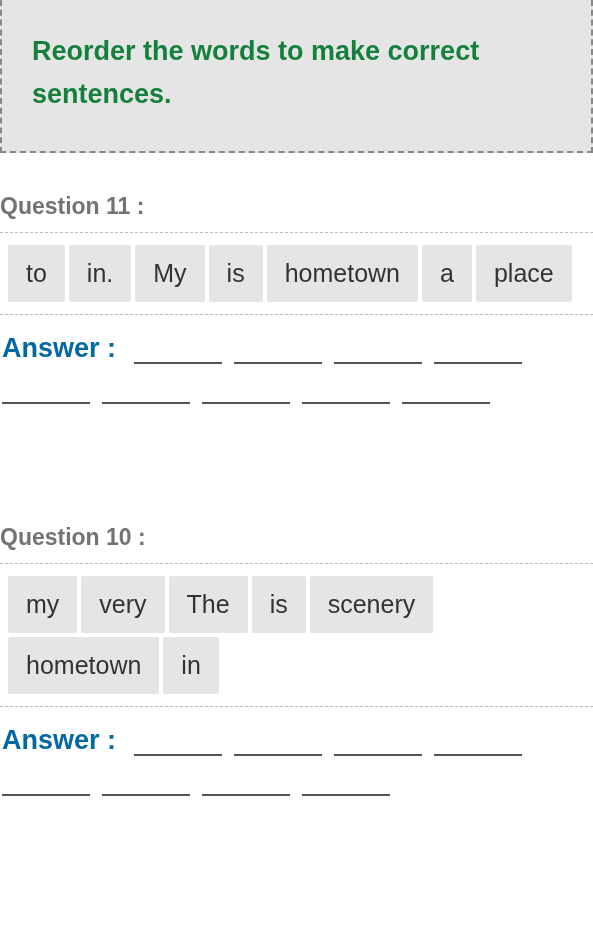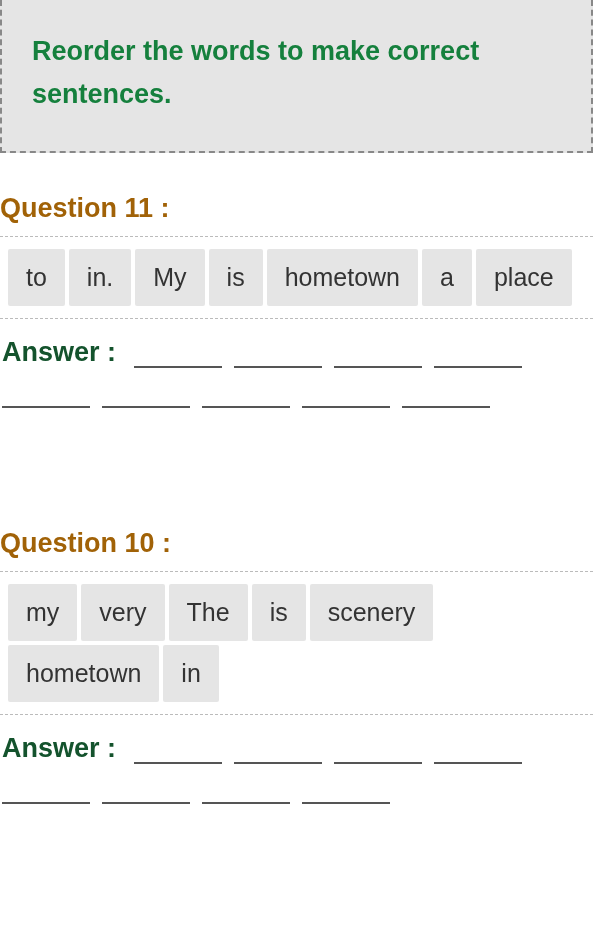--- a/index.html
+++ b/index.html
@@ -25,23 +25,23 @@
       font-size: 27px;
       font-weight: bold;
       color: #15803d;
       line-height: 1.6;
     }
     .question-block {
       margin-top: 40px;
       padding: 0;
     }
     .question-title {
-      font-size: 27px;
+      font-size: 23px;
       font-weight: bold;
-      color: #a16207;
+      color: #737373;
       margin-bottom: 12px;
       padding-left: 0;
     }
     .words-container {
       border-top: 1px dashed #bbb;
       border-bottom: 1px dashed #bbb;
       padding: 12px 8px;
       display: flex;
       flex-wrap: wrap;
       gap: 4px;
@@ -58,21 +58,21 @@
       margin-top: 18px;
       display: flex;
       flex-wrap: wrap;
       align-items: flex-end;
       gap: 12px;
       padding-left: 2px;
     }
     .answer-label {
       font-size: 27px;
       font-weight: bold;
-      color: #14532d;
+      color: #0369a1;
       margin-right: 6px;
     }
     .answer-blank {
       display: inline-block;
       border-bottom: 2px solid #555;
       width: 88px;
       height: 28px;
     }
     .spacer {
       height: 80px;

